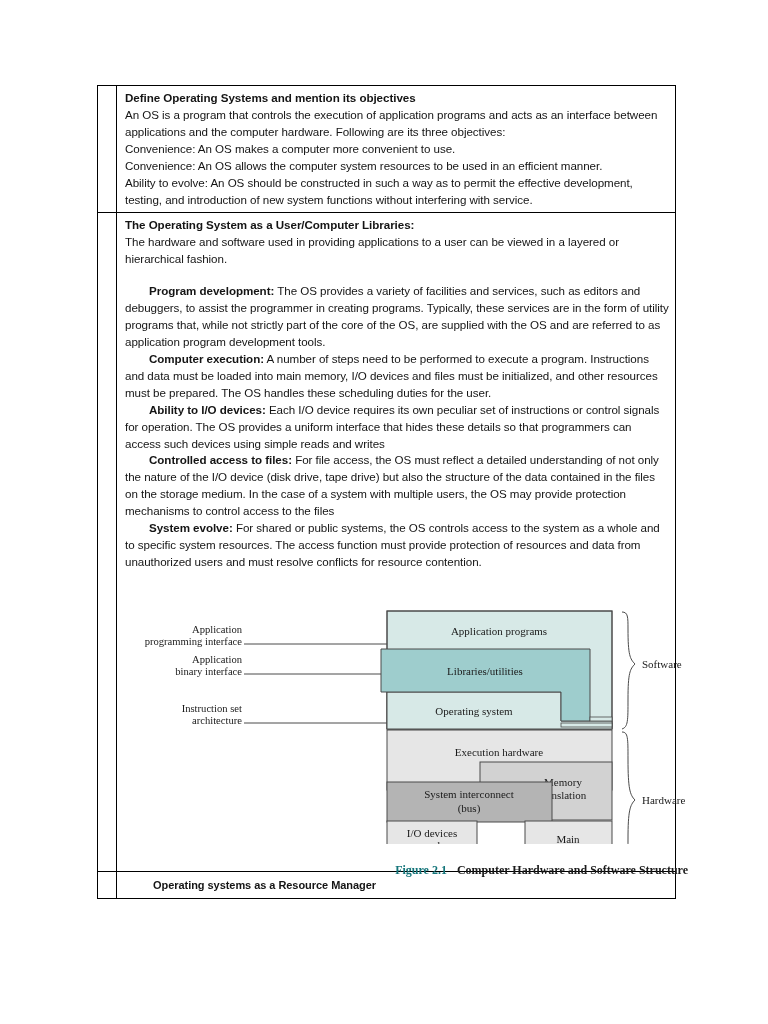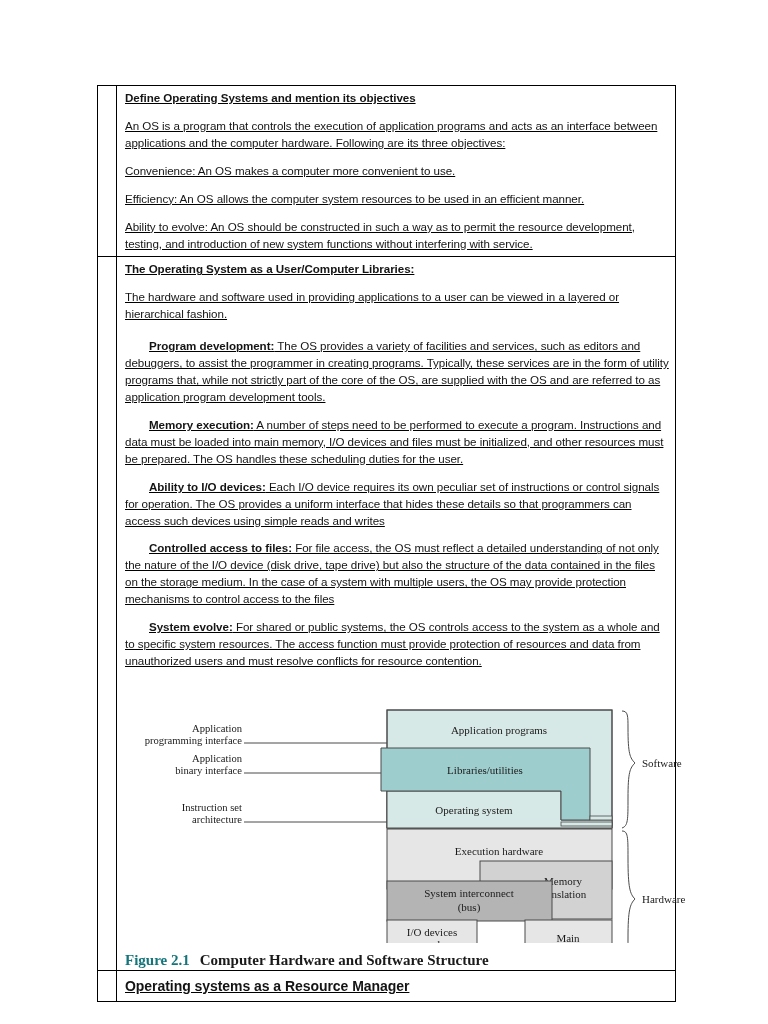--- a/index.html
+++ b/index.html
@@ -25,21 +25,20 @@
   }
 
   
   .doc-table {
     position: absolute;
     left: 97px;
     top: 85px;
     width: 579px;
     border-collapse: collapse;
     table-layout: fixed;
-    text-decoration: underline;
   }
   .doc-table td {
     border: 1px solid #000000;
     vertical-align: top;
     padding: 0;
   }
   td.gutter-cell {
     width: 18px;
     padding: 0;
   }
@@ -48,58 +47,59 @@
   }
 
   .para {
     font-size: 11.6px;
     line-height: 1.46;
     letter-spacing: -0.05px;
     margin: 0;
     text-align: left;
     color: #141414;
   }
-  .para + .para { margin-top: 11px; }
+  .para + .para { margin-top: 0px; }
   .b { font-weight: bold; padding-left: 24px; }
   .para.heading { font-weight: bold; }
   .spacer-line { height: 15px; }
 
   
   .figure-wrap {
     position: relative;
     height: 268px;
     margin-top: 28px;
   }
   .fig {
     position: absolute;
     left: 0;
     top: 0;
     width: 563px;
     height: 245px;
   }
   .fig-caption {
     position: absolute;
     left: 0;
-    top: 254px;
+    top: 264px;
     width: 563px;
-    text-align: left;
+    text-align: right;
     font-family: "Liberation Serif", serif;
-    font-size: 15px;
+    font-size: 12px;
     font-weight: bold;
     color: #1a1a1a;
   }
   .fig-caption .fignum {
     color: #14757a;
     margin-right: 10px;
   }
 
   .footer-row .para {
     font-weight: bold;
-    font-size: 14px;
+    font-size: 11px;
     padding: 1px 0 1px 0;
+    margin-left: 28px;
   }
 
   svg text {
     font-family: "Liberation Serif", serif;
     fill: #1a1a1a;
   }
 </style>
 </head>
 <body>
 
@@ -107,36 +107,36 @@
 
   <table class="doc-table">
     <tbody>
 
       <tr>
         <td class="gutter-cell"></td>
         <td class="content-cell">
           <p class="para heading">Define Operating Systems and mention its objectives</p>
           <p class="para">An OS is a program that controls the execution of application programs and acts as an interface between applications and the computer hardware. Following are its  three objectives:</p>
           <p class="para">Convenience: An OS makes a computer more convenient to use.</p>
-          <p class="para">Efficiency: An OS allows the computer system resources to be used in an efficient manner.</p>
-          <p class="para">Ability to evolve: An OS should be constructed in such a way as to permit the resource development, testing, and introduction of new system functions without interfering with service.</p>
+          <p class="para">Convenience: An OS allows the computer system resources to be used in an efficient manner.</p>
+          <p class="para">Ability to evolve: An OS should be constructed in such a way as to permit the effective development, testing, and introduction of new system functions without interfering with service.</p>
         </td>
       </tr>
 
       <tr>
         <td class="gutter-cell"></td>
         <td class="content-cell">
           <p class="para heading">The Operating System as a User/Computer Libraries:</p>
           <p class="para">The hardware and software used in providing applications to a user can be viewed in a layered or hierarchical fashion.</p>
 
           <div class="spacer-line"></div>
 
           <p class="para"><span class="b">Program development:</span><span> The OS provides a variety of facilities and services, such as editors and debuggers, to assist the programmer in creating programs. Typically, these services are in the form of utility programs that, while not strictly part of the core of the OS, are supplied with the OS and are referred to as application program development tools.</span></p>
 
-          <p class="para"><span class="b">Memory execution:</span><span> A number of steps need to be performed to execute a program. Instructions and data must be loaded into main memory, I/O devices and files must be initialized, and other resources must be prepared. The OS handles these scheduling duties for the user.</span></p>
+          <p class="para"><span class="b">Computer execution:</span><span> A number of steps need to be performed to execute a program. Instructions and data must be loaded into main memory, I/O devices and files must be initialized, and other resources must be prepared. The OS handles these scheduling duties for the user.</span></p>
 
           <p class="para"><span class="b">Ability to I/O devices:</span><span> Each I/O device requires its own peculiar set of instructions or control signals for operation. The OS provides a uniform interface that hides these details so that programmers can access such devices using simple reads and writes</span></p>
 
           <p class="para"><span class="b">Controlled access to files:</span><span> For file access, the OS must reflect a detailed understanding of not only the nature of the I/O device (disk drive, tape drive) but also the structure of the data contained in the files on the storage medium. In the case of a system with multiple users, the OS may provide protection mechanisms to control access to the files</span></p>
 
           <p class="para"><span class="b">System evolve:</span><span> For shared or public systems, the OS controls access to the system as a whole and to specific system resources. The access function must provide protection of resources and data from unauthorized users and must resolve conflicts for resource contention.</span></p>
 
           <div class="figure-wrap">
             <svg class="fig" viewBox="0 0 563 245">
 

